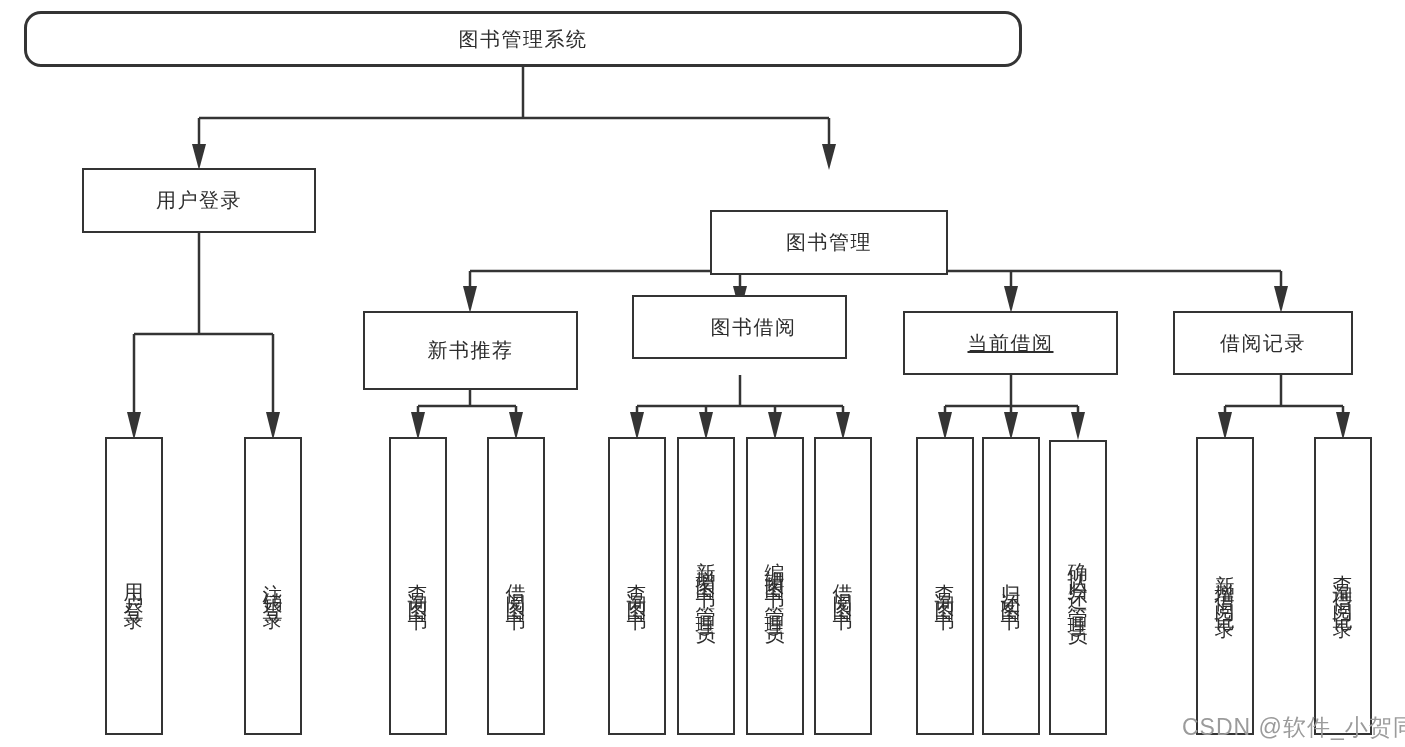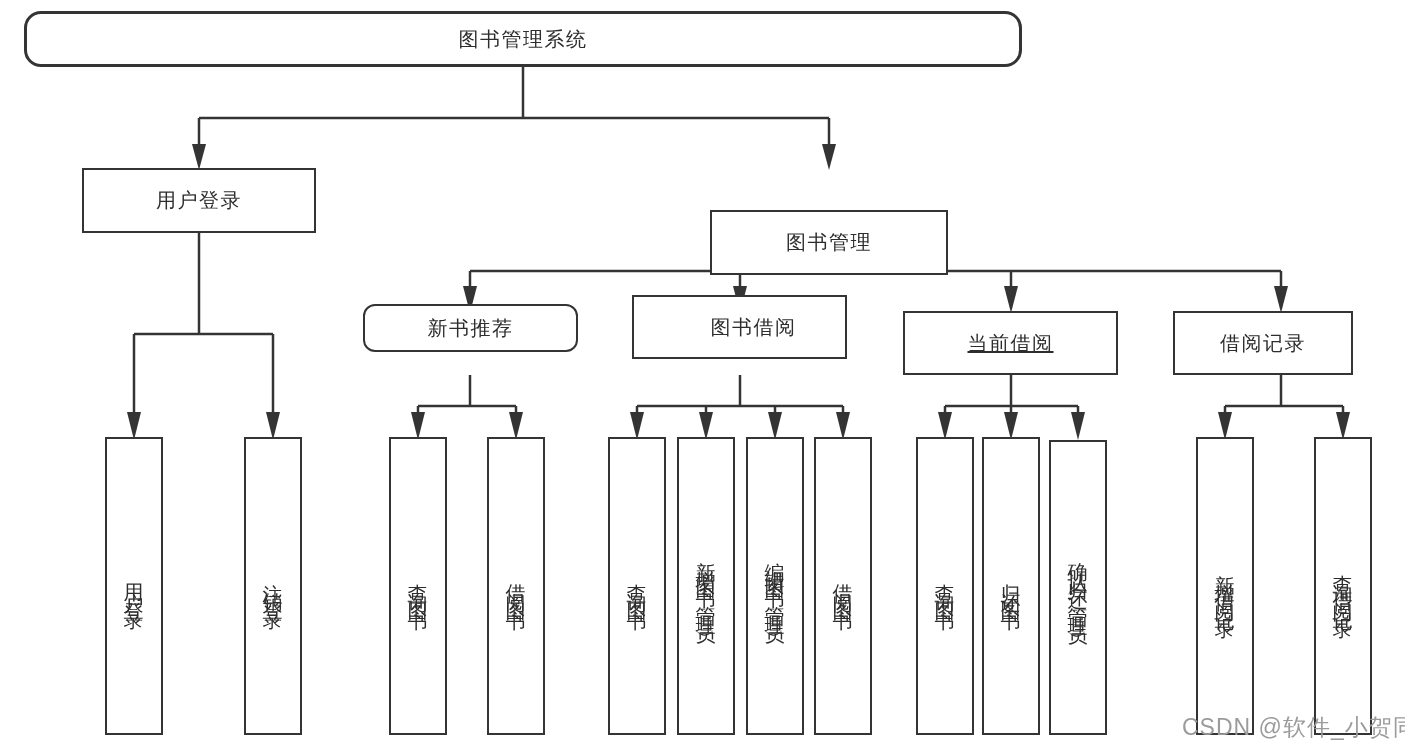--- a/index.html
+++ b/index.html
@@ -121,21 +121,21 @@
       <polygon points="1218,412 1232,412 1225,440"></polygon>
       <polygon points="1336,412 1350,412 1343,440"></polygon>
     </g>
   </svg>
 
   <div class="node root-node" style="left:24px; top:11px; width:998px; height:56px;">图书管理系统</div>
 
   <div class="node" style="left:82px; top:168px; width:234px; height:65px;">用户登录</div>
   <div class="node" style="left:710px; top:168px; width:238px; height:65px;margin-top:42px;">图书管理</div>
 
-  <div class="node" style="left:363px; top:304px; width:215px; height:48px;border-radius:12px;">新书推荐</div>
+  <div class="node" style="left:363px; top:311px; width:215px; height:79px;">新书推荐</div>
   <div class="node" style="left:632px; top:295px; width:215px; height:64px;padding-left:28px;">图书借阅</div>
   <div class="node" style="left:903px; top:311px; width:215px; height:64px;text-decoration:underline;">当前借阅</div>
   <div class="node" style="left:1173px; top:311px; width:180px; height:64px;">借阅记录</div>
 
   <div class="node leaf" style="left:105px; top:437px; width:58px; height:298px;">用户登录</div>
   <div class="node leaf" style="left:244px; top:437px; width:58px; height:298px;">注销登录</div>
 
   <div class="node leaf" style="left:389px; top:437px; width:58px; height:298px;">查询图书</div>
   <div class="node leaf" style="left:487px; top:437px; width:58px; height:298px;">借阅图书</div>
 

